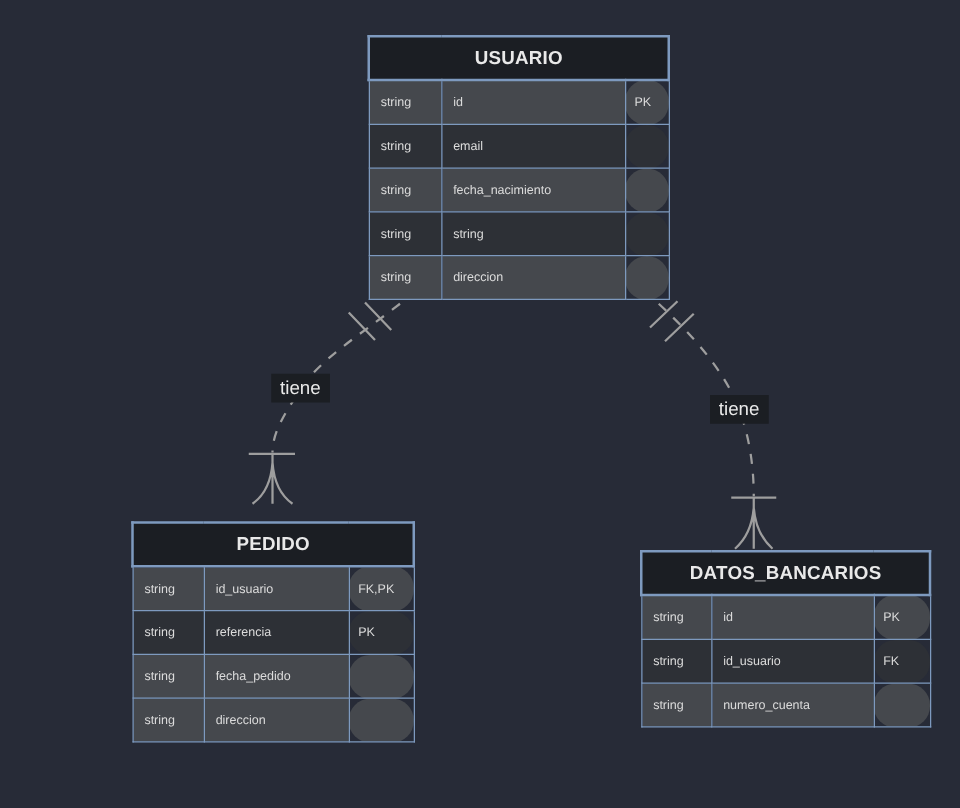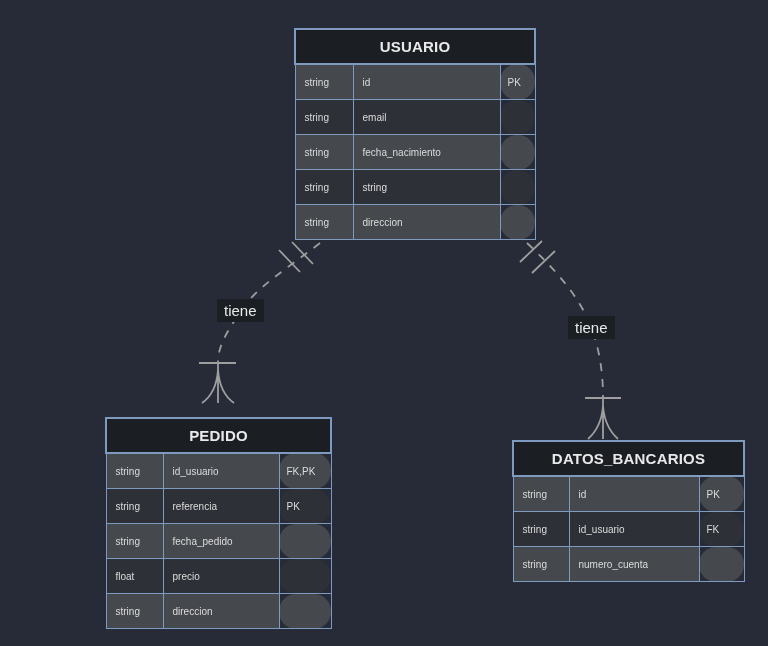--- a/index.html
+++ b/index.html
@@ -114,25 +114,20 @@
       <tr class="even">
         <td class="c-type">string</td>
         <td class="c-name">referencia</td>
         <td class="c-key">PK</td>
       </tr>
       <tr class="odd">
         <td class="c-type">string</td>
         <td class="c-name">fecha_pedido</td>
         <td class="c-key"></td>
       </tr>
-      <tr class="even">
-        <td class="c-type">float</td>
-        <td class="c-name">precio</td>
-        <td class="c-key"></td>
-      </tr>
       <tr class="odd">
         <td class="c-type">string</td>
         <td class="c-name">direccion</td>
         <td class="c-key"></td>
       </tr>
     </tbody>
   </table>
 
   <table class="entity" style="left:512px;top:440px;width:231px;">
     <colgroup>

